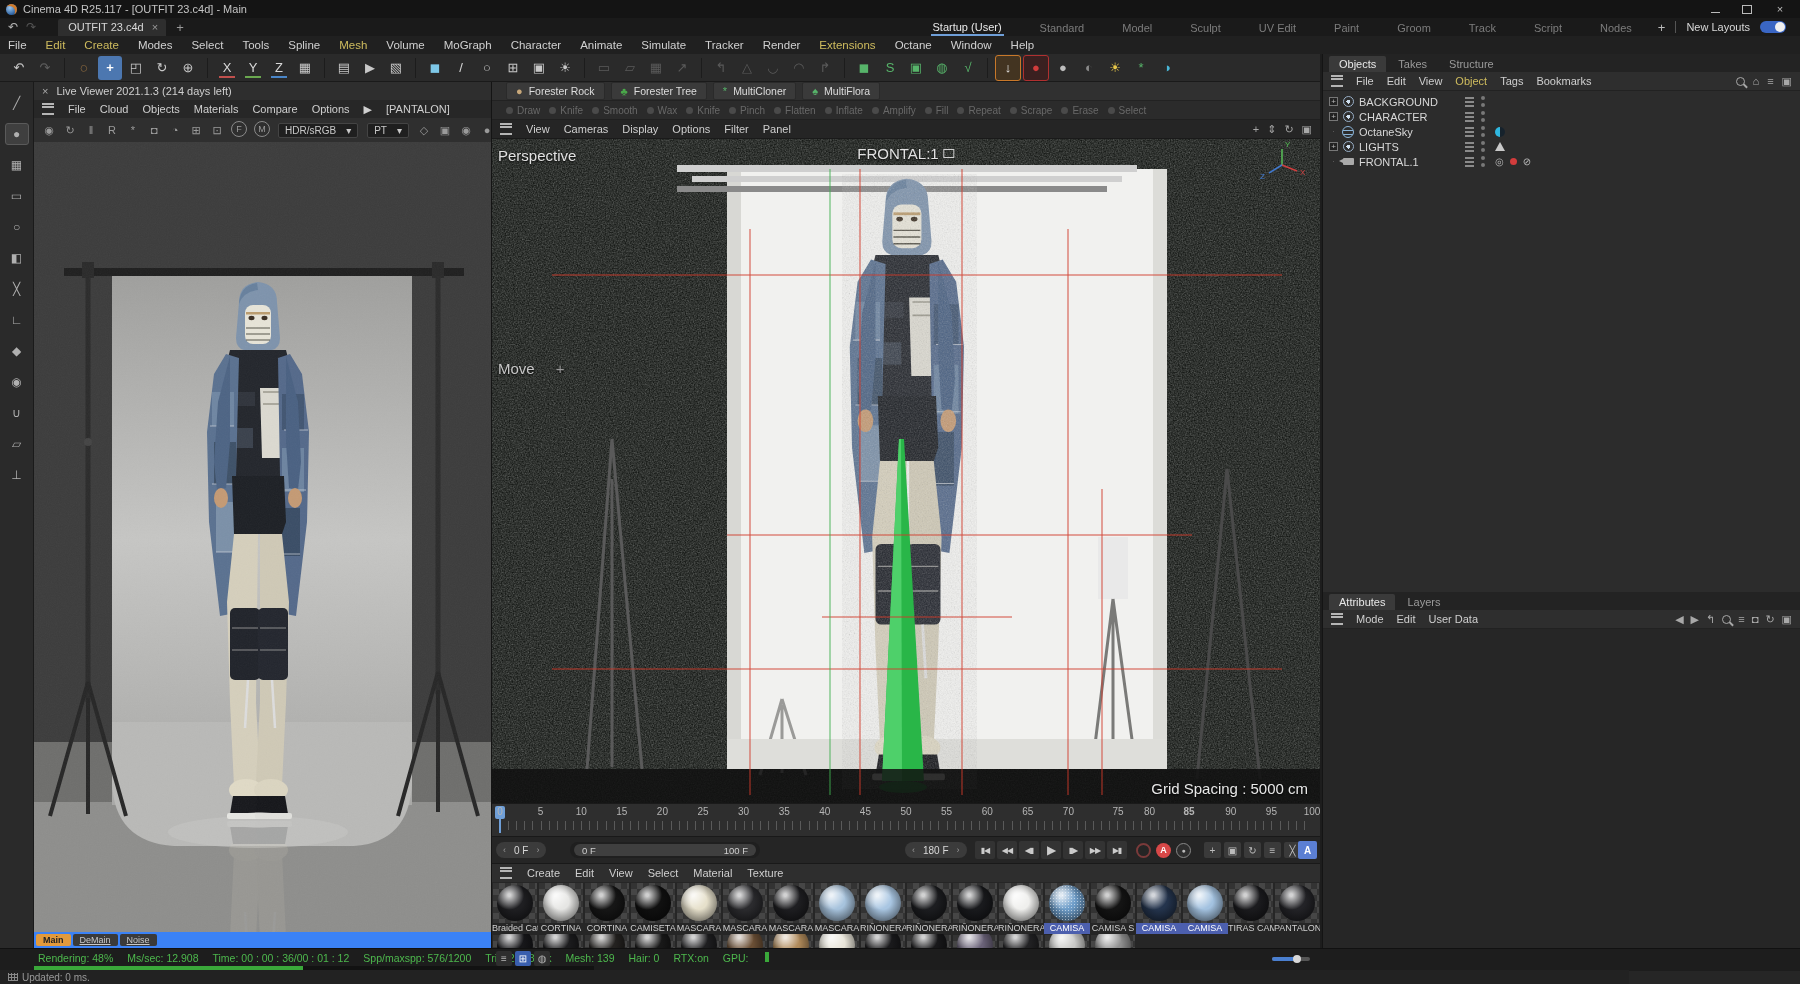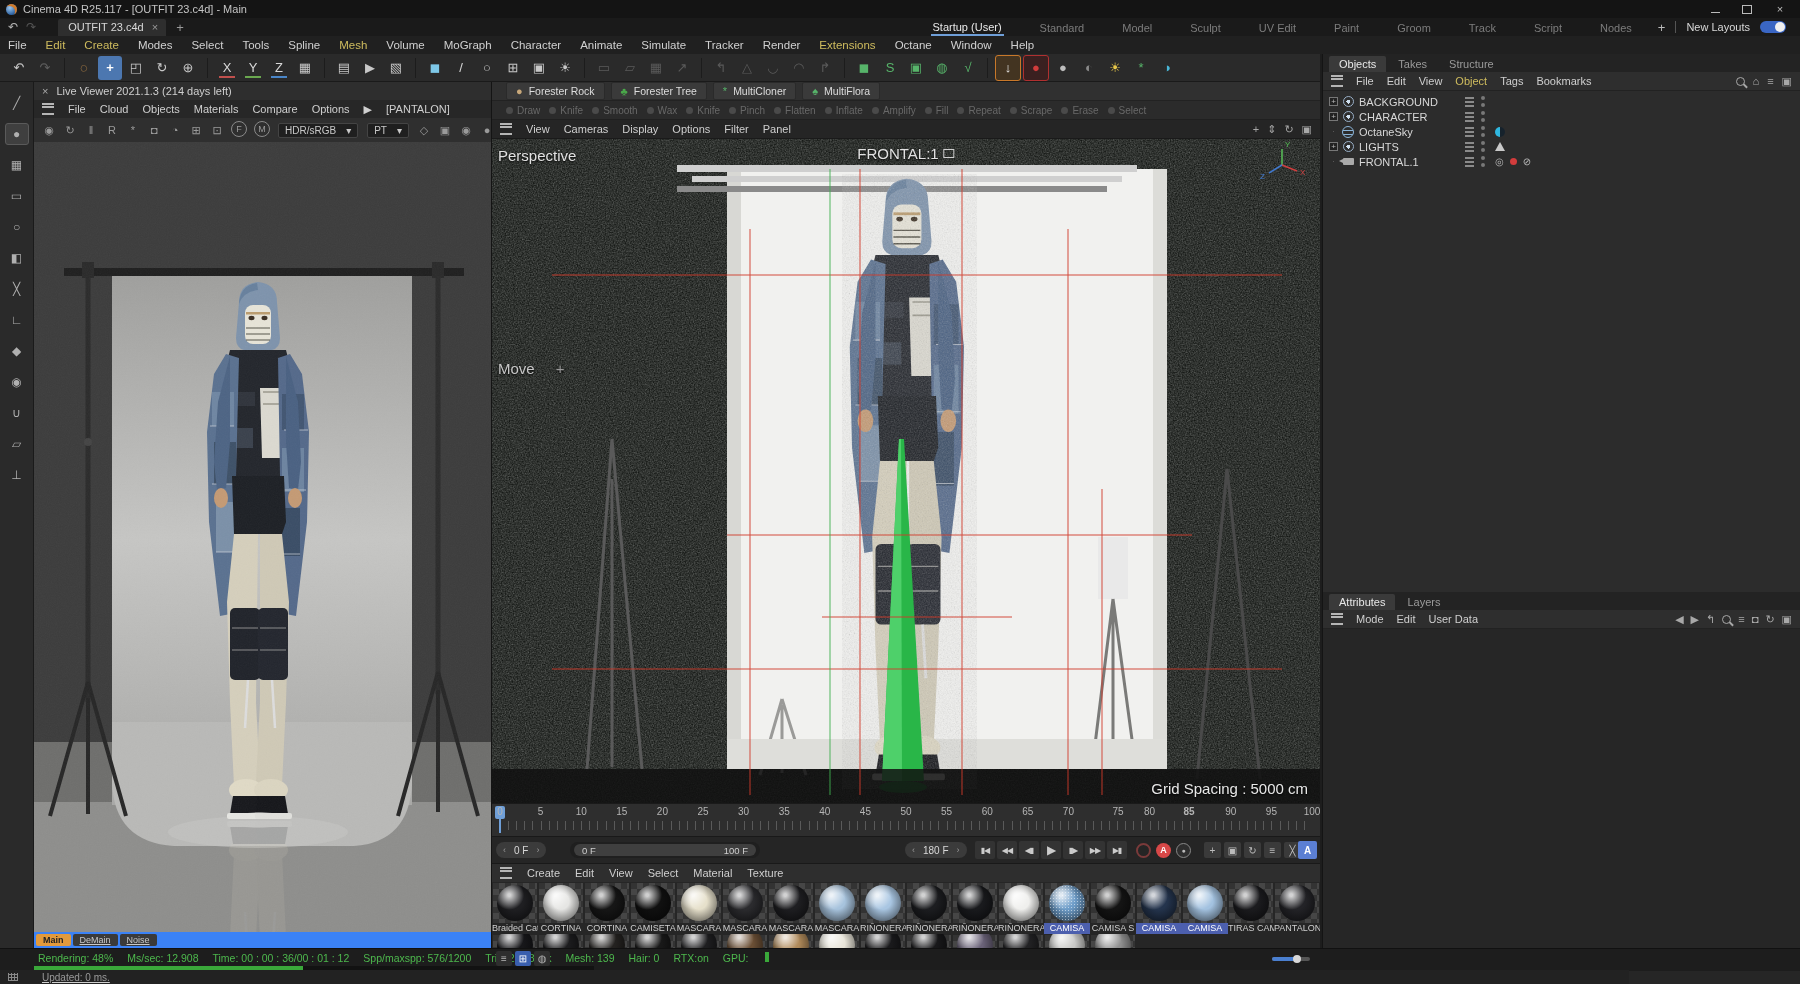--- a/index.html
+++ b/index.html
@@ -191,21 +191,21 @@
   #progress{position:absolute;left:34px;top:17px;width:560px;height:4px;background:#121212;}
   #progressfill{height:4px;background:#3aa83a;}
   #matviewicons{position:absolute;left:496px;top:2px;display:flex;gap:3px;}
   .mvi{width:16px;height:15px;background:#2e2e2e;border-radius:2px;display:flex;align-items:center;
        justify-content:center;color:#b5b5b5;font-size:10px;}
   .mvi.active{background:#3a5fae;color:#fff;}
   #sizeslider{position:absolute;left:1272px;top:8px;width:38px;height:4px;background:#555;border-radius:2px;}
   #sizesliderfill{width:60%;height:4px;background:#4a7fd0;border-radius:2px;}
   #sizesliderknob{position:absolute;left:21px;top:-2px;width:8px;height:8px;border-radius:50%;background:#d8d8d8;}
   #bottombar{position:absolute;left:0;top:970px;width:1629px;height:14px;background:#222;
-             display:flex;align-items:center;gap:24px;padding-left:8px;box-sizing:border-box;text-decoration:underline;}
+             display:flex;align-items:center;gap:4px;padding-left:8px;box-sizing:border-box;}
   .grid-ico{width:10px;height:8px;background:
      repeating-linear-gradient(0deg,#8a8a8a 0 1px,transparent 1px 3px),
      repeating-linear-gradient(90deg,#8a8a8a 0 1px,transparent 1px 3px);}
   #updated{color:#9a9a9a;font-size:10px;}
 </style>
 </head>
 <body>
 
 <div id="root">
 

